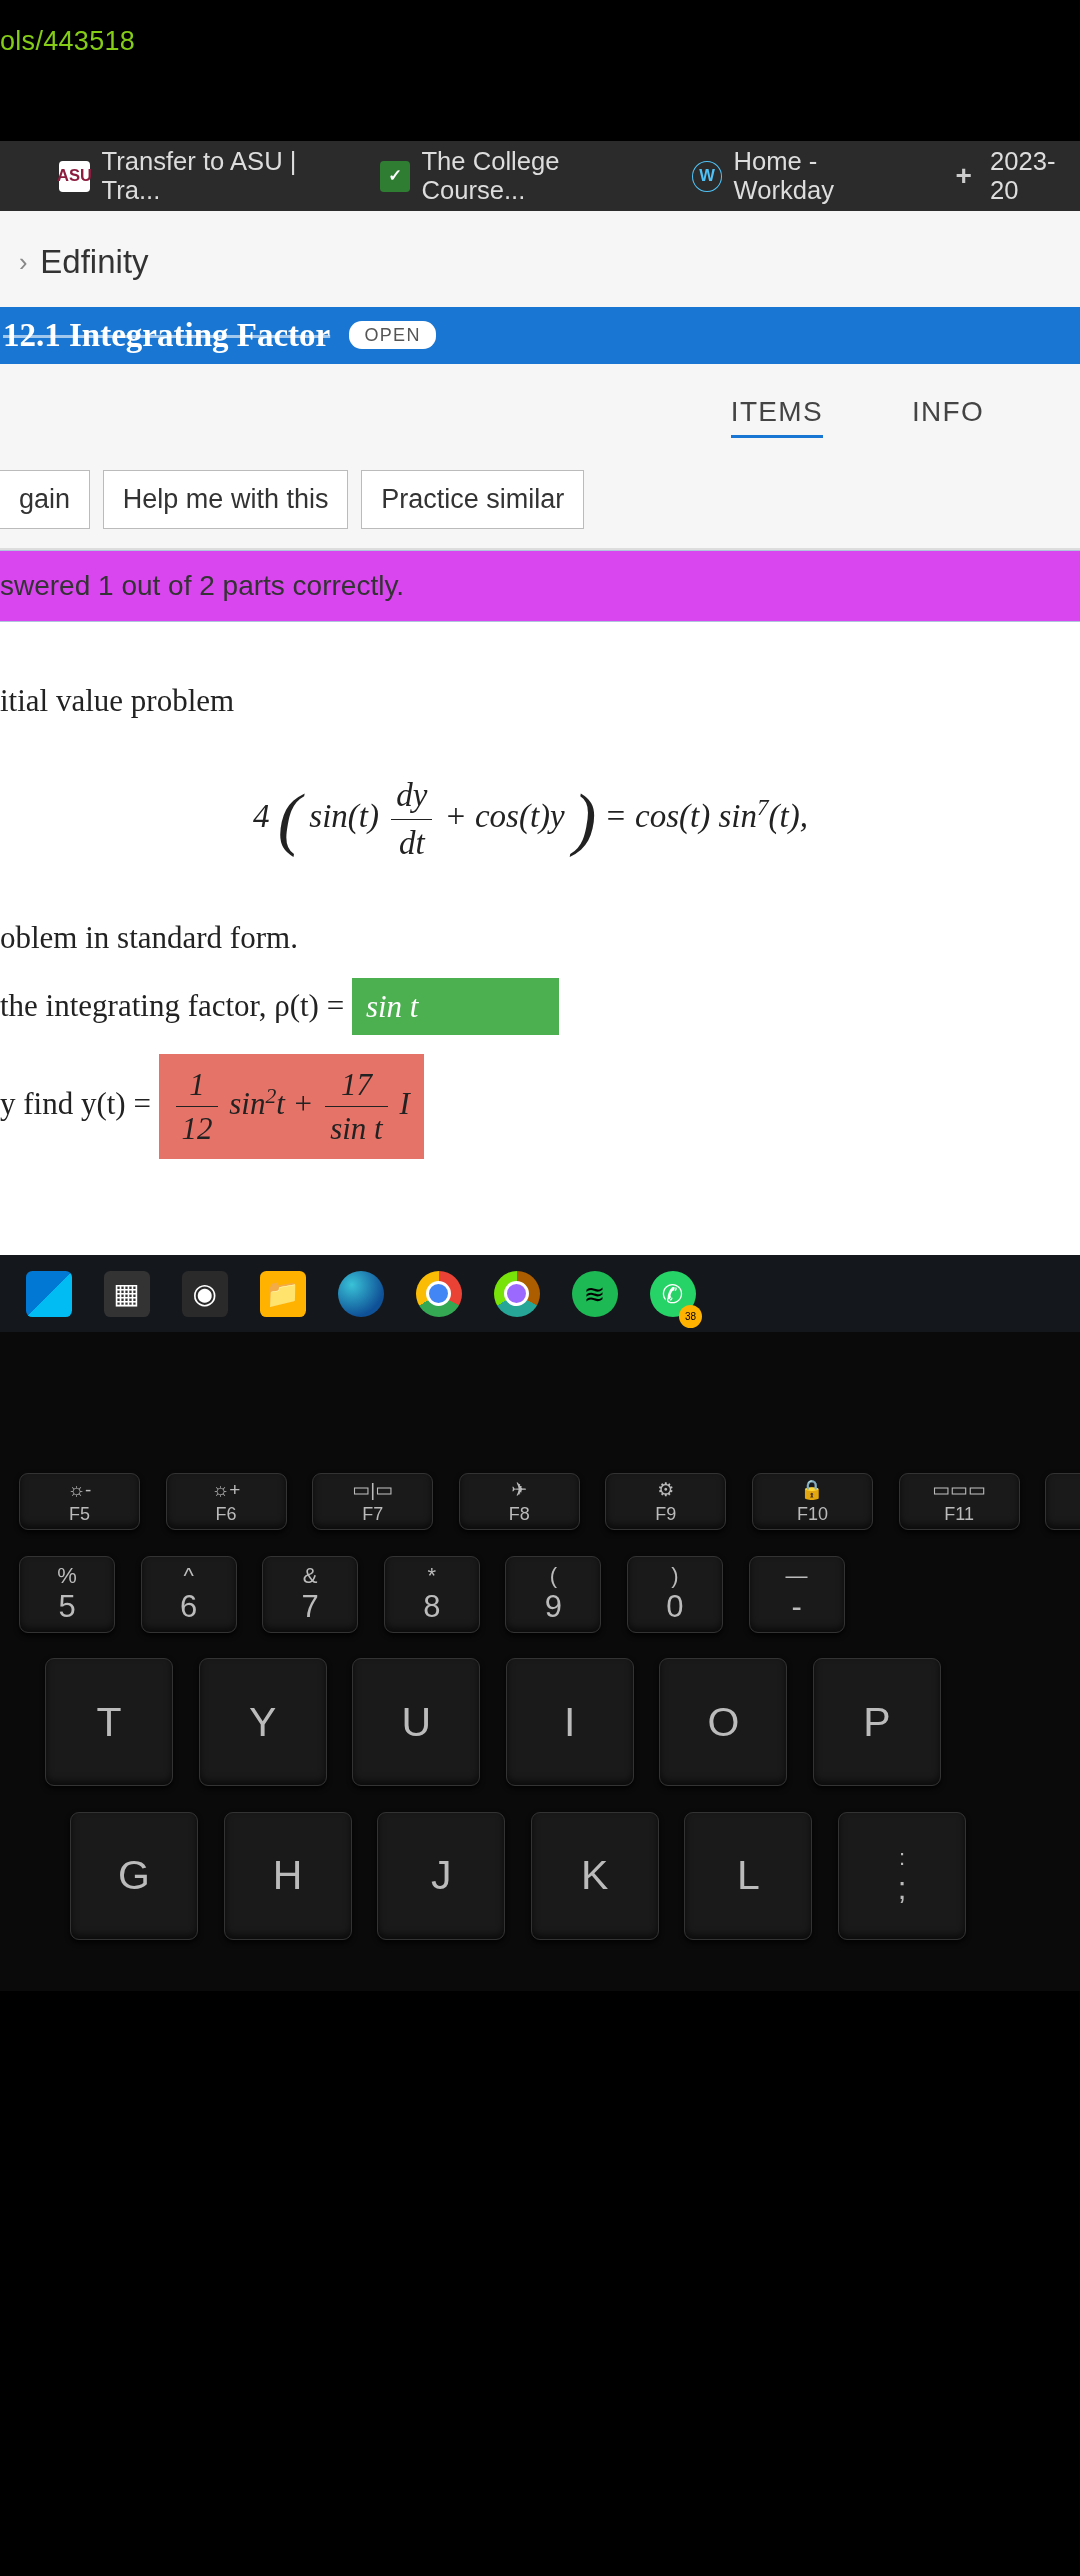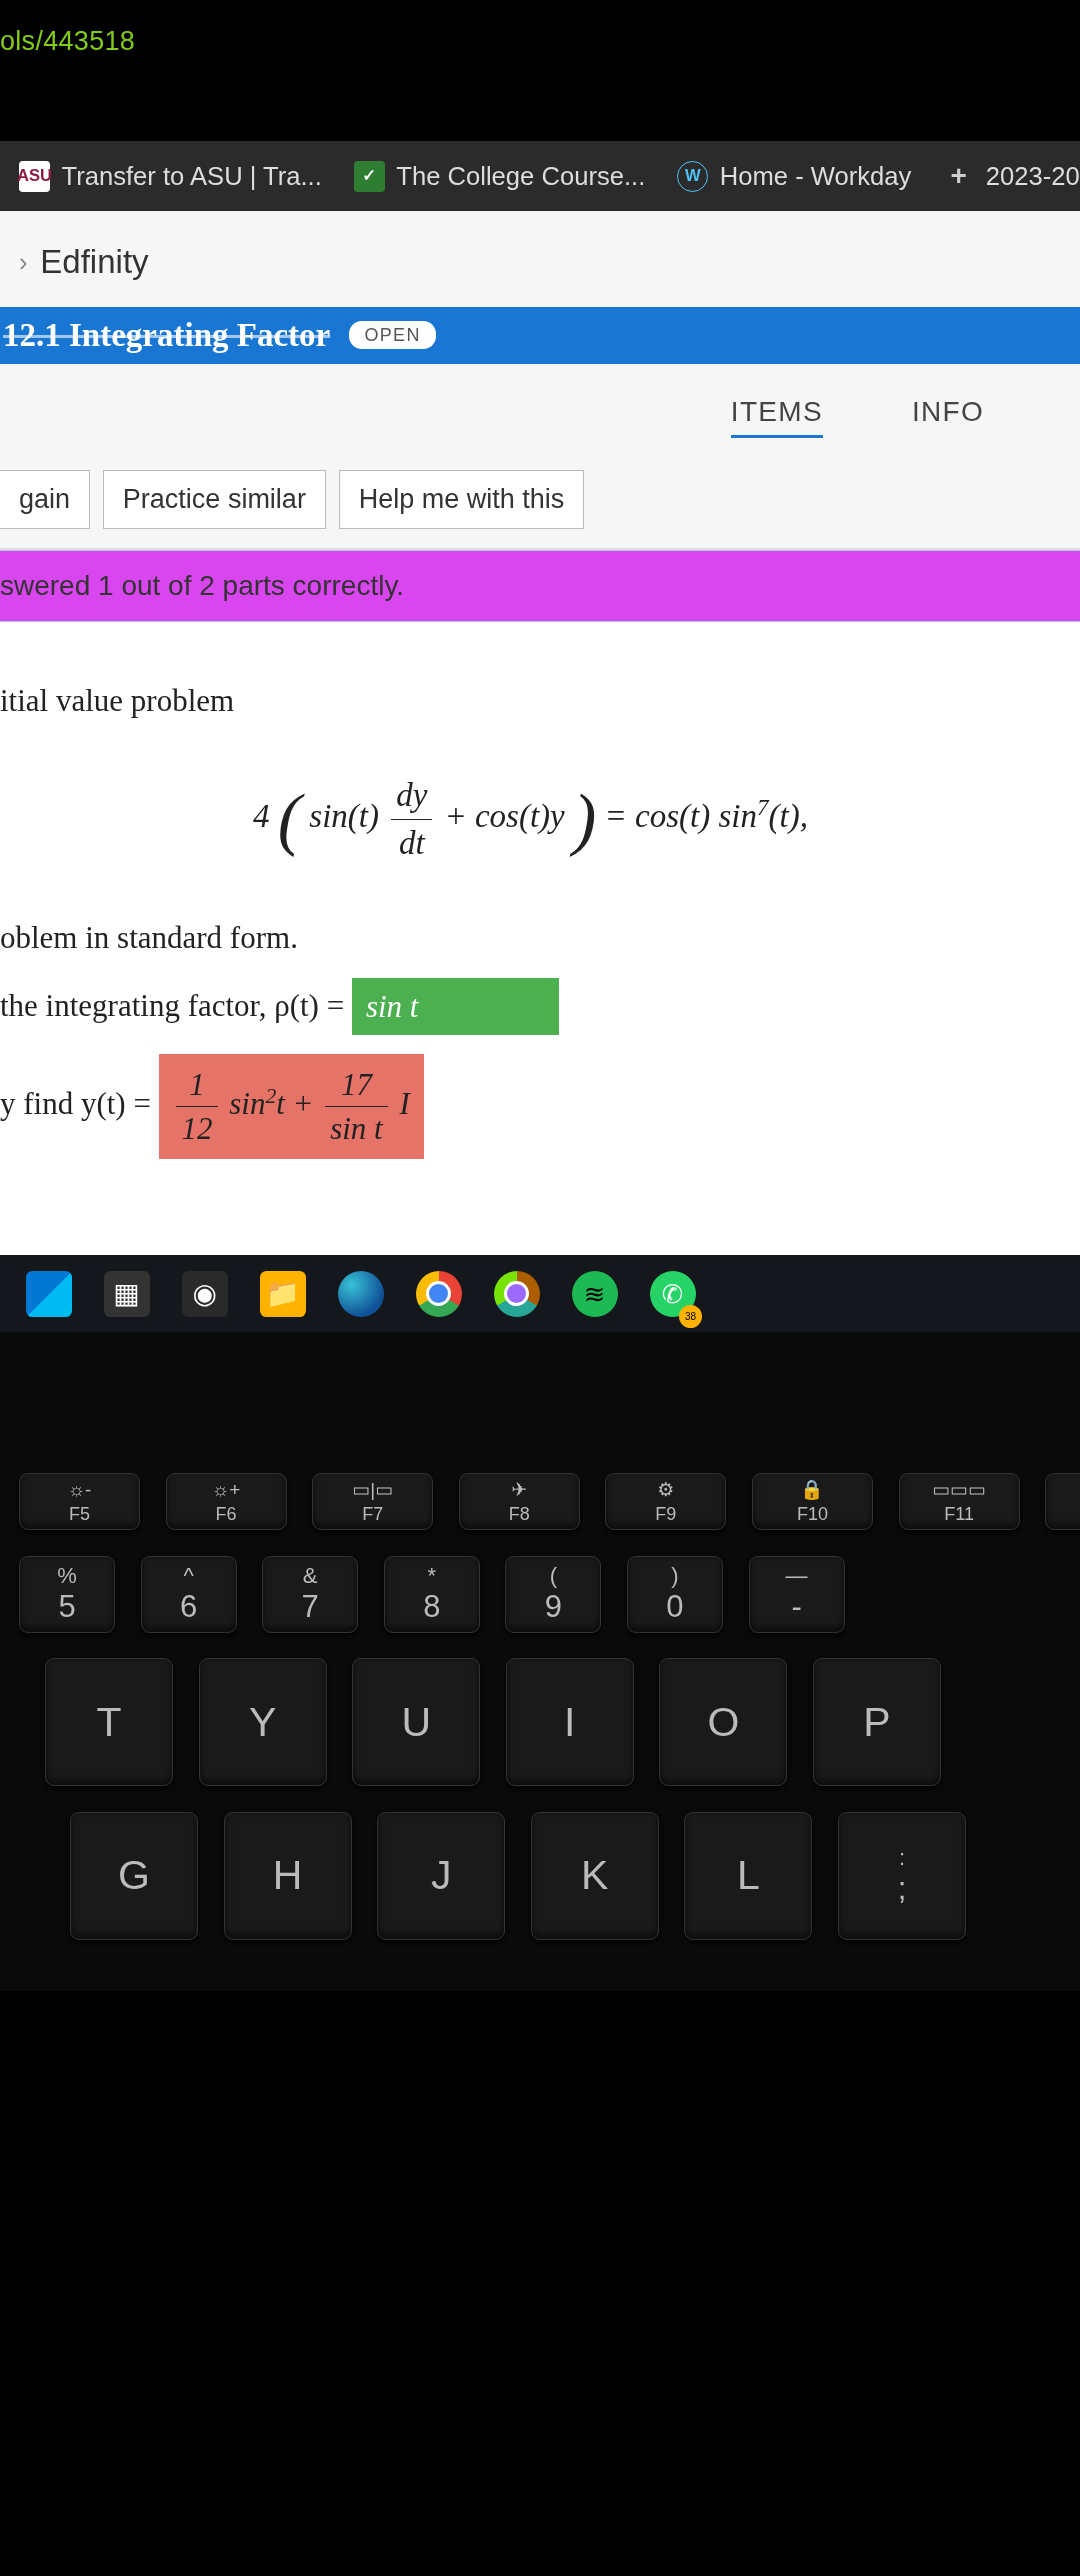--- a/index.html
+++ b/index.html
@@ -17,21 +17,21 @@
     display: flex; align-items: center; gap: 32px;
     height: 70px; background: #2b2b2b; padding-left: 19px;
     color: #ddd; font-size: 25.6px;
   }
   .bookmark { display: flex; align-items: center; gap: 11.5px; cursor: pointer; }
   .bm-icon {
     width: 31px; height: 31px; display: inline-flex;
     align-items: center; justify-content: center;
     font-size: 16.6px; font-weight: bold; border-radius: 3.8px;
   }
-  .bm-icon.asu { background: #fff; color: #8c1d40; }
+  .bm-icon.asu { background: #fff; color: #8c1d40; margin-left: 40px; }
   .bm-icon.college { background: #2e7d32; color: #fff; }
   .bm-icon.workday {
     border: 1.9px solid #4fc3f7; border-radius: 50%;
     color: #4fc3f7; font-weight: bold;
   }
   .bm-icon.plus { color: #ccc; font-size: 28px; }
   
   
   .screen { background: #f6f6f6; }
   
@@ -186,22 +186,22 @@
     <span class="open-pill">OPEN</span>
   </div>
 
   <div class="tabs-row">
     <span class="tab active">ITEMS</span>
     <span class="tab">INFO</span>
   </div>
 
   <div class="action-row">
     <button class="btn edge-left">gain</button>
+    <button class="btn">Help me with this</button>
     <button class="btn">Practice similar</button>
-    <button class="btn">Help me with this</button>
   </div>
 
   <div class="feedback-bar">swered 1 out of 2 parts correctly.</div>
 
   <div class="problem-area">
     <div class="prob-line">itial value problem</div>
 
     <div class="equation">
       <span>4</span>
       <span class="p-big">(</span>

